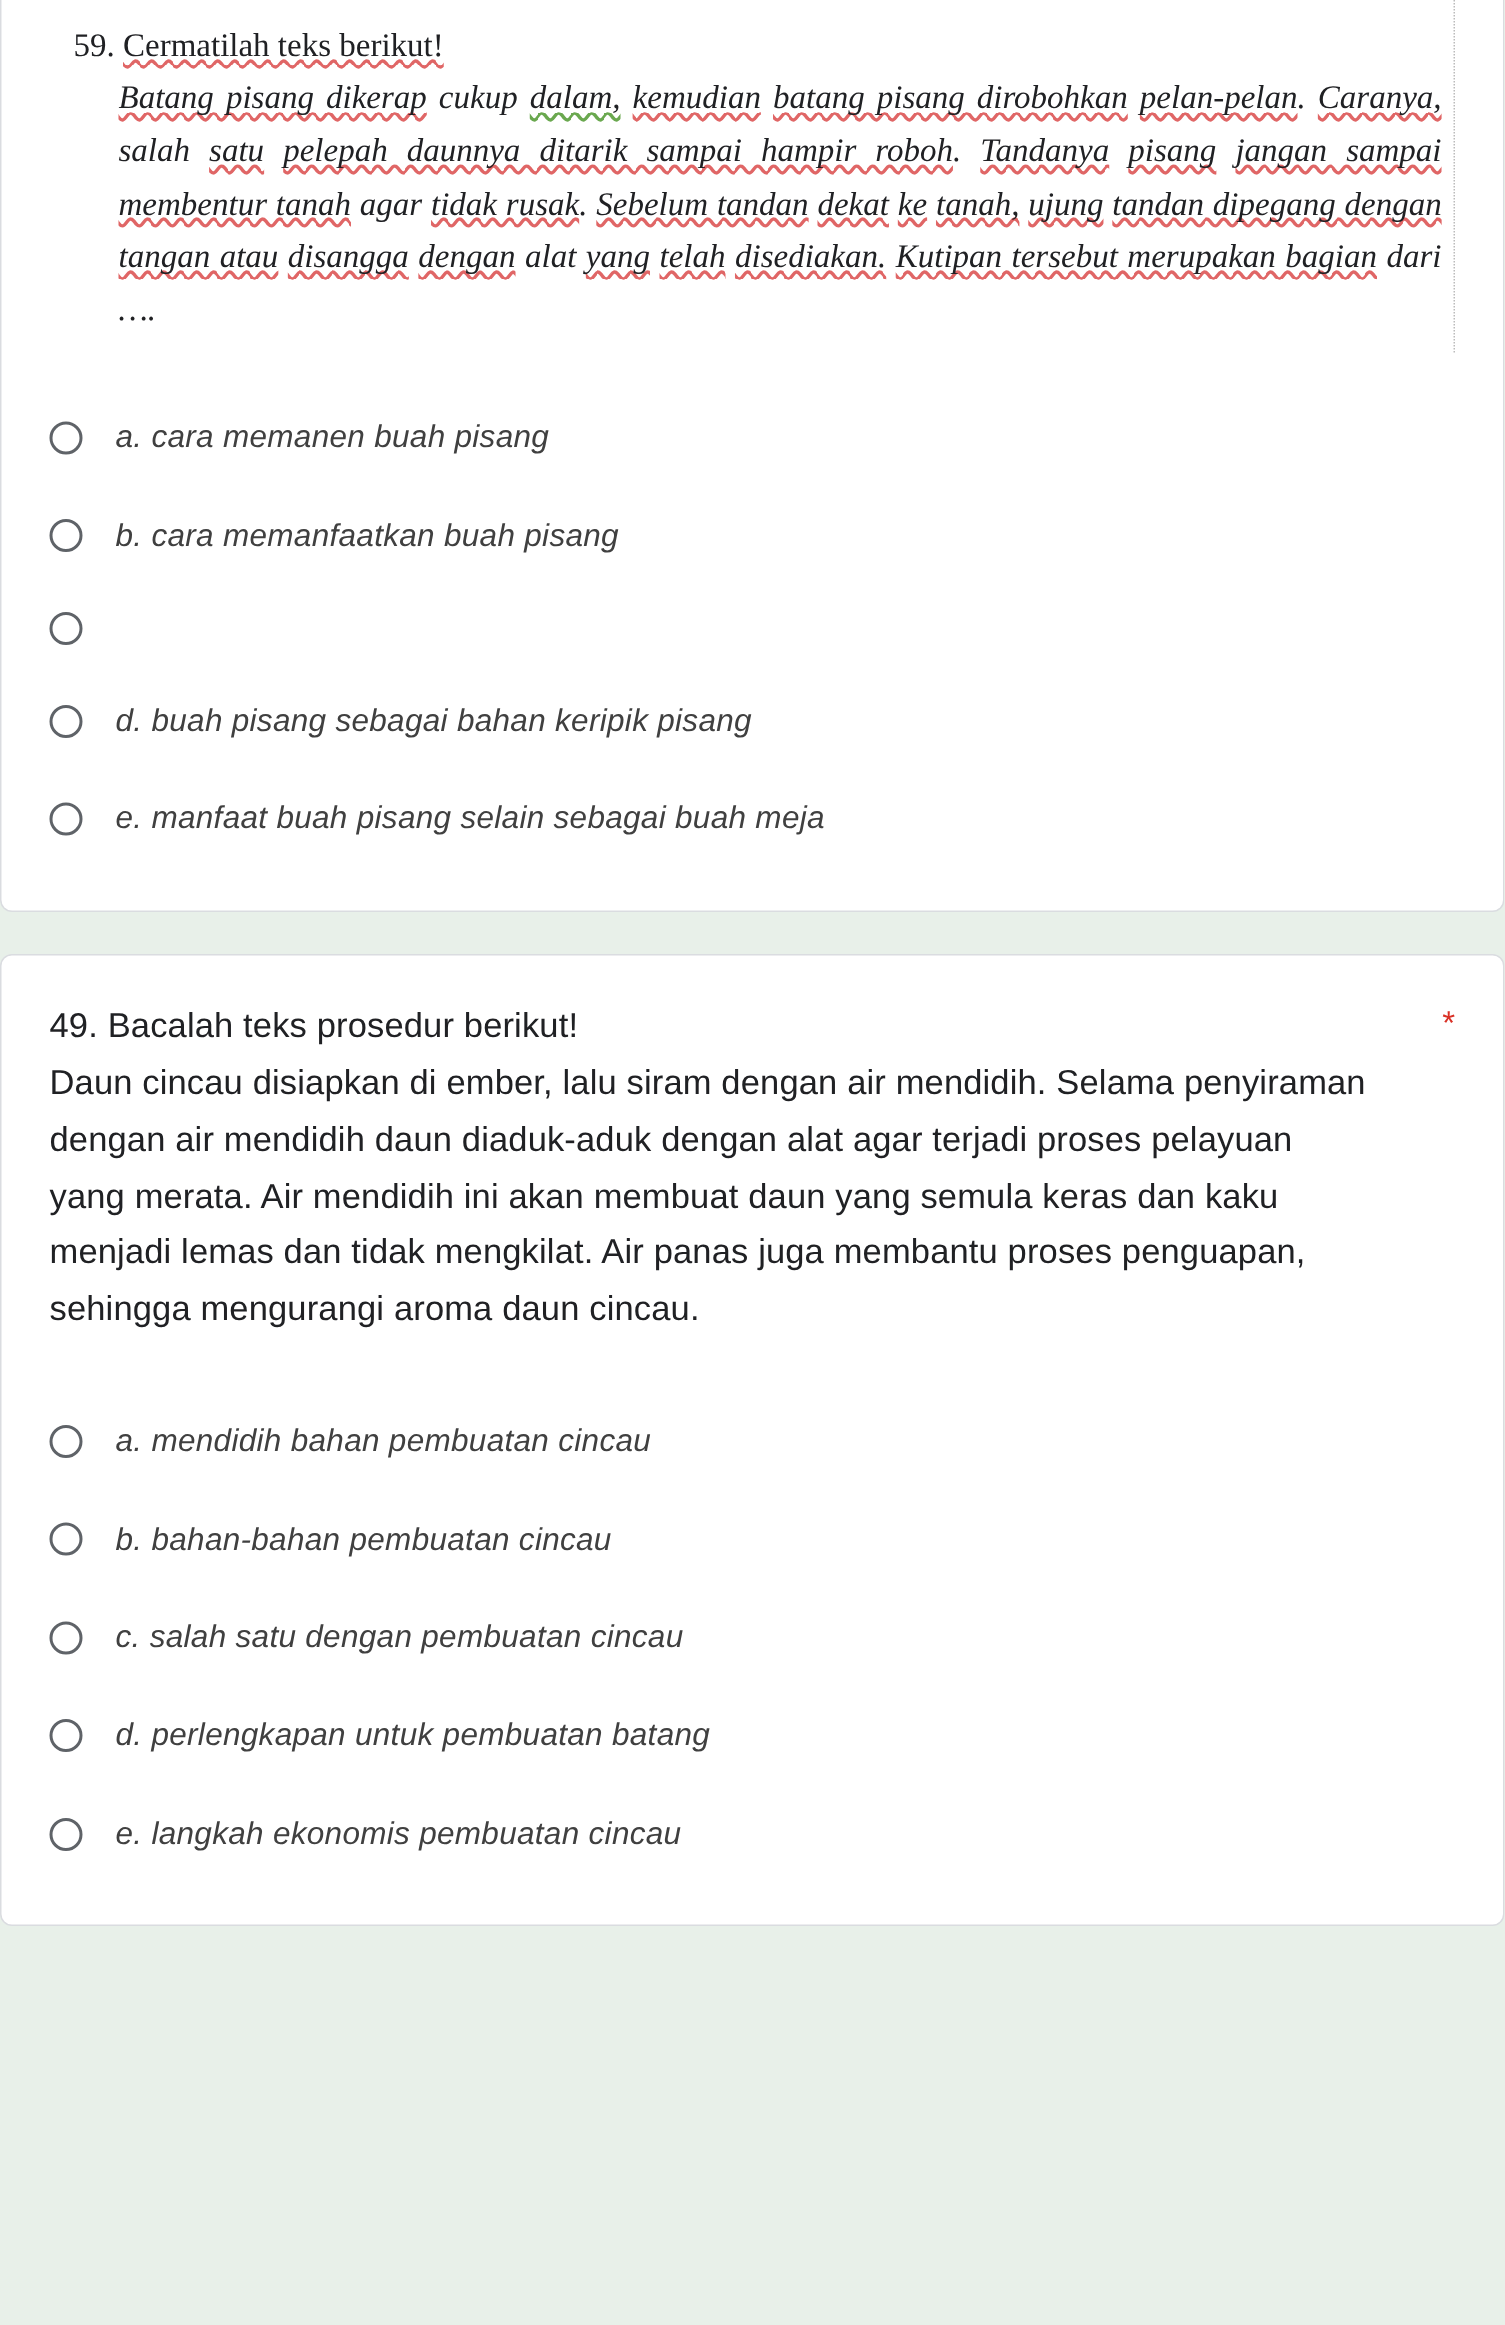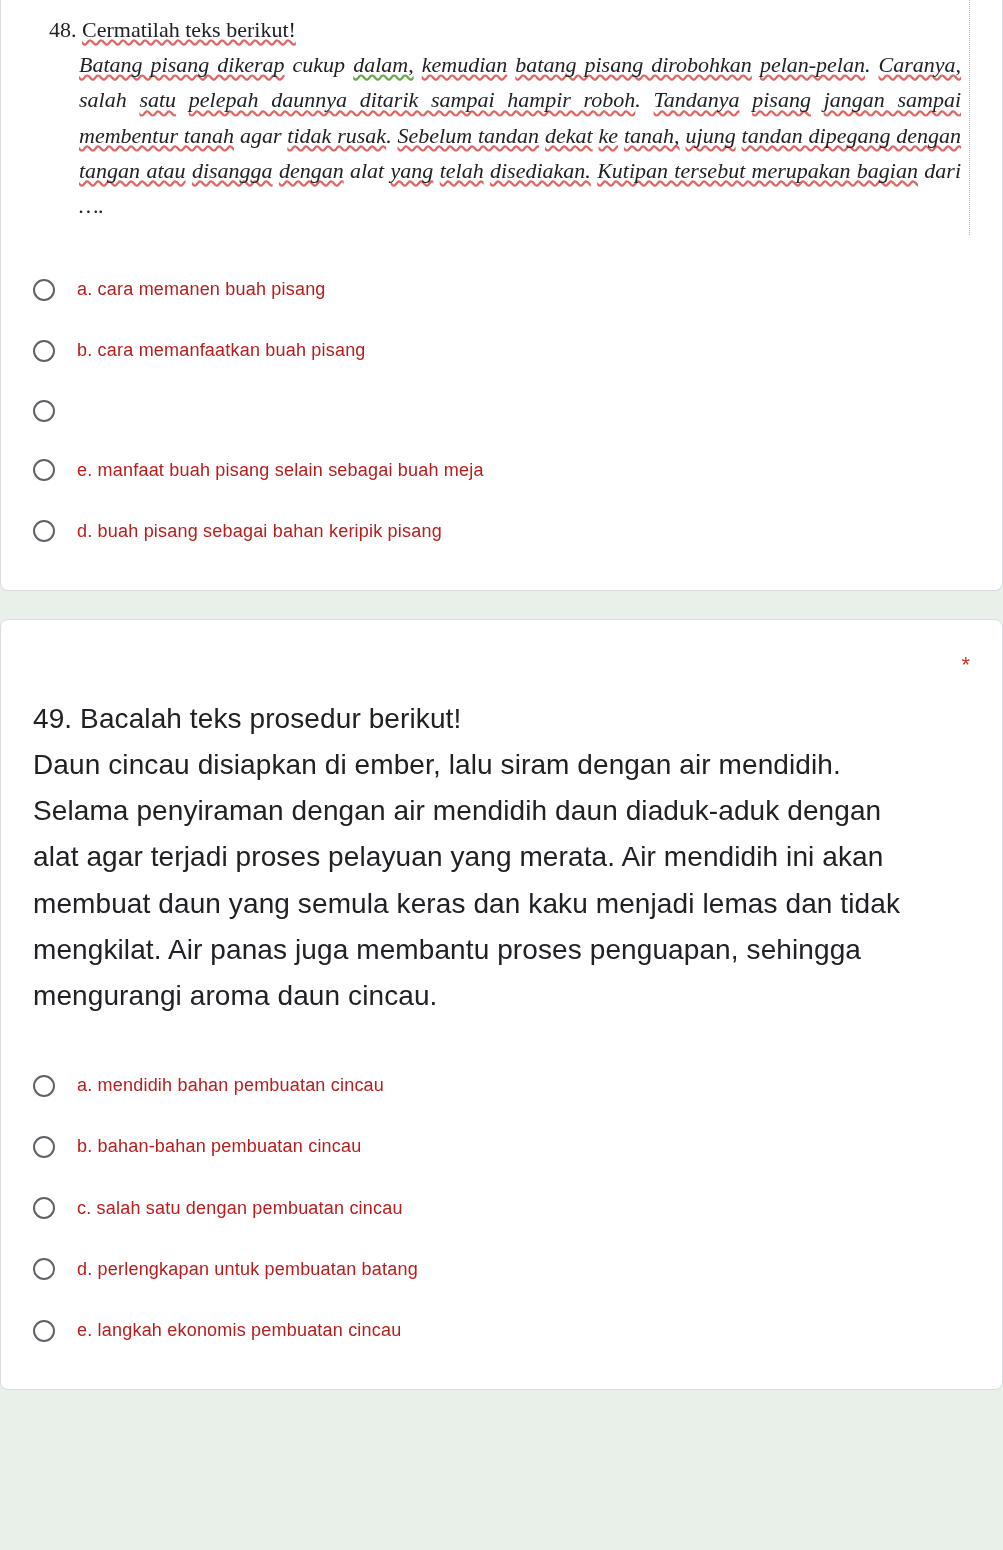--- a/index.html
+++ b/index.html
@@ -38,65 +38,64 @@
     gap: 22px;
     padding: 18px 0;
     cursor: pointer;
   }
   .radio {
     width: 22px; height: 22px;
     border: 2.5px solid #5f6368;
     border-radius: 50%;
     flex: 0 0 22px;
   }
-  .opt-label { font-size: 18px; line-height: 1.4; color: #b91c1c; letter-spacing: .2px; }
+  .opt-label { font-size: 21px; line-height: 1.4; color: #404040; letter-spacing: .2px; font-style: italic; }
   .q49-block { padding-top: 28px; }
   .q49-title-row { display: flex; align-items: flex-start; justify-content: space-between; }
   .q49-text {
-    font-size: 28px;
+    font-size: 23px;
     line-height: 1.65;
     color: #202124;
     letter-spacing: .1px;
     max-width: 94%;
-    margin-top: 48px;
   }
   .req { color: #d93025; font-size: 22px; line-height: 1; padding-top: 6px; }
 </style>
 </head>
 <body>
 
 <div class="card first">
   <div class="q48-header">
     <span class="q48-num">
-      <span>48.</span>
+      <span>59.</span>
       <span> </span>
       <span class="squig-r">Cermatilah teks berikut!</span>
     </span>
     <span class="q48-body" id="q48-body"><span class="squig-r">Batang pisang dikerap</span><span> cukup </span><span class="squig-g">dalam,</span><span> </span><span class="squig-r">kemudian</span><span> </span><span class="squig-r">batang pisang dirobohkan</span><span> </span><span class="squig-r">pelan-pelan</span><span>. </span><span class="squig-r">Caranya,</span><span> salah </span><span class="squig-r">satu</span><span> </span><span class="squig-r">pelepah daunnya ditarik sampai hampir roboh</span><span>. </span><span class="squig-r">Tandanya</span><span> </span><span class="squig-r">pisang</span><span> </span><span class="squig-r">jangan sampai membentur tanah</span><span> agar </span><span class="squig-r">tidak rusak</span><span>. </span><span class="squig-r">Sebelum tandan</span><span> </span><span class="squig-r">dekat</span><span> </span><span class="squig-r">ke</span><span> </span><span class="squig-r">tanah,</span><span> </span><span class="squig-r">ujung</span><span> </span><span class="squig-r">tandan dipegang dengan</span><span> </span><span class="squig-r">tangan atau</span><span> </span><span class="squig-r">disangga</span><span> </span><span class="squig-r">dengan</span><span> alat </span><span class="squig-r">yang</span><span> </span><span class="squig-r">telah</span><span> </span><span class="squig-r">disediakan.</span><span> </span><span class="squig-r">Kutipan tersebut merupakan bagian</span><span> dari ….</span></span>
   </div>
 
   <div class="options" id="q48-options">
       <div class="option">
         <div class="radio"></div>
         <div class="opt-label">a. cara memanen buah pisang</div>
       </div>
       <div class="option">
         <div class="radio"></div>
         <div class="opt-label">b. cara memanfaatkan buah pisang</div>
       </div>
       <div class="option">
         <div class="radio"></div>
       </div>
       <div class="option">
         <div class="radio"></div>
-        <div class="opt-label">e. manfaat buah pisang selain sebagai buah meja</div>
+        <div class="opt-label">d. buah pisang sebagai bahan keripik pisang</div>
       </div>
       <div class="option">
         <div class="radio"></div>
-        <div class="opt-label">d. buah pisang sebagai bahan keripik pisang</div>
+        <div class="opt-label">e. manfaat buah pisang selain sebagai buah meja</div>
       </div>
     </div>
 </div>
 
 <div class="card q49-block">
   <div class="q49-title-row">
     <div class="q49-text">
       <span>49. Bacalah teks prosedur berikut!</span><br>
       <span>Daun cincau disiapkan di ember, lalu siram dengan air mendidih. Selama penyiraman dengan  air mendidih daun diaduk-aduk dengan alat agar terjadi proses pelayuan yang merata. Air mendidih ini akan membuat daun yang semula keras dan kaku menjadi lemas dan tidak mengkilat. Air panas juga membantu proses penguapan, sehingga mengurangi aroma daun cincau.</span><br>
     </div>

